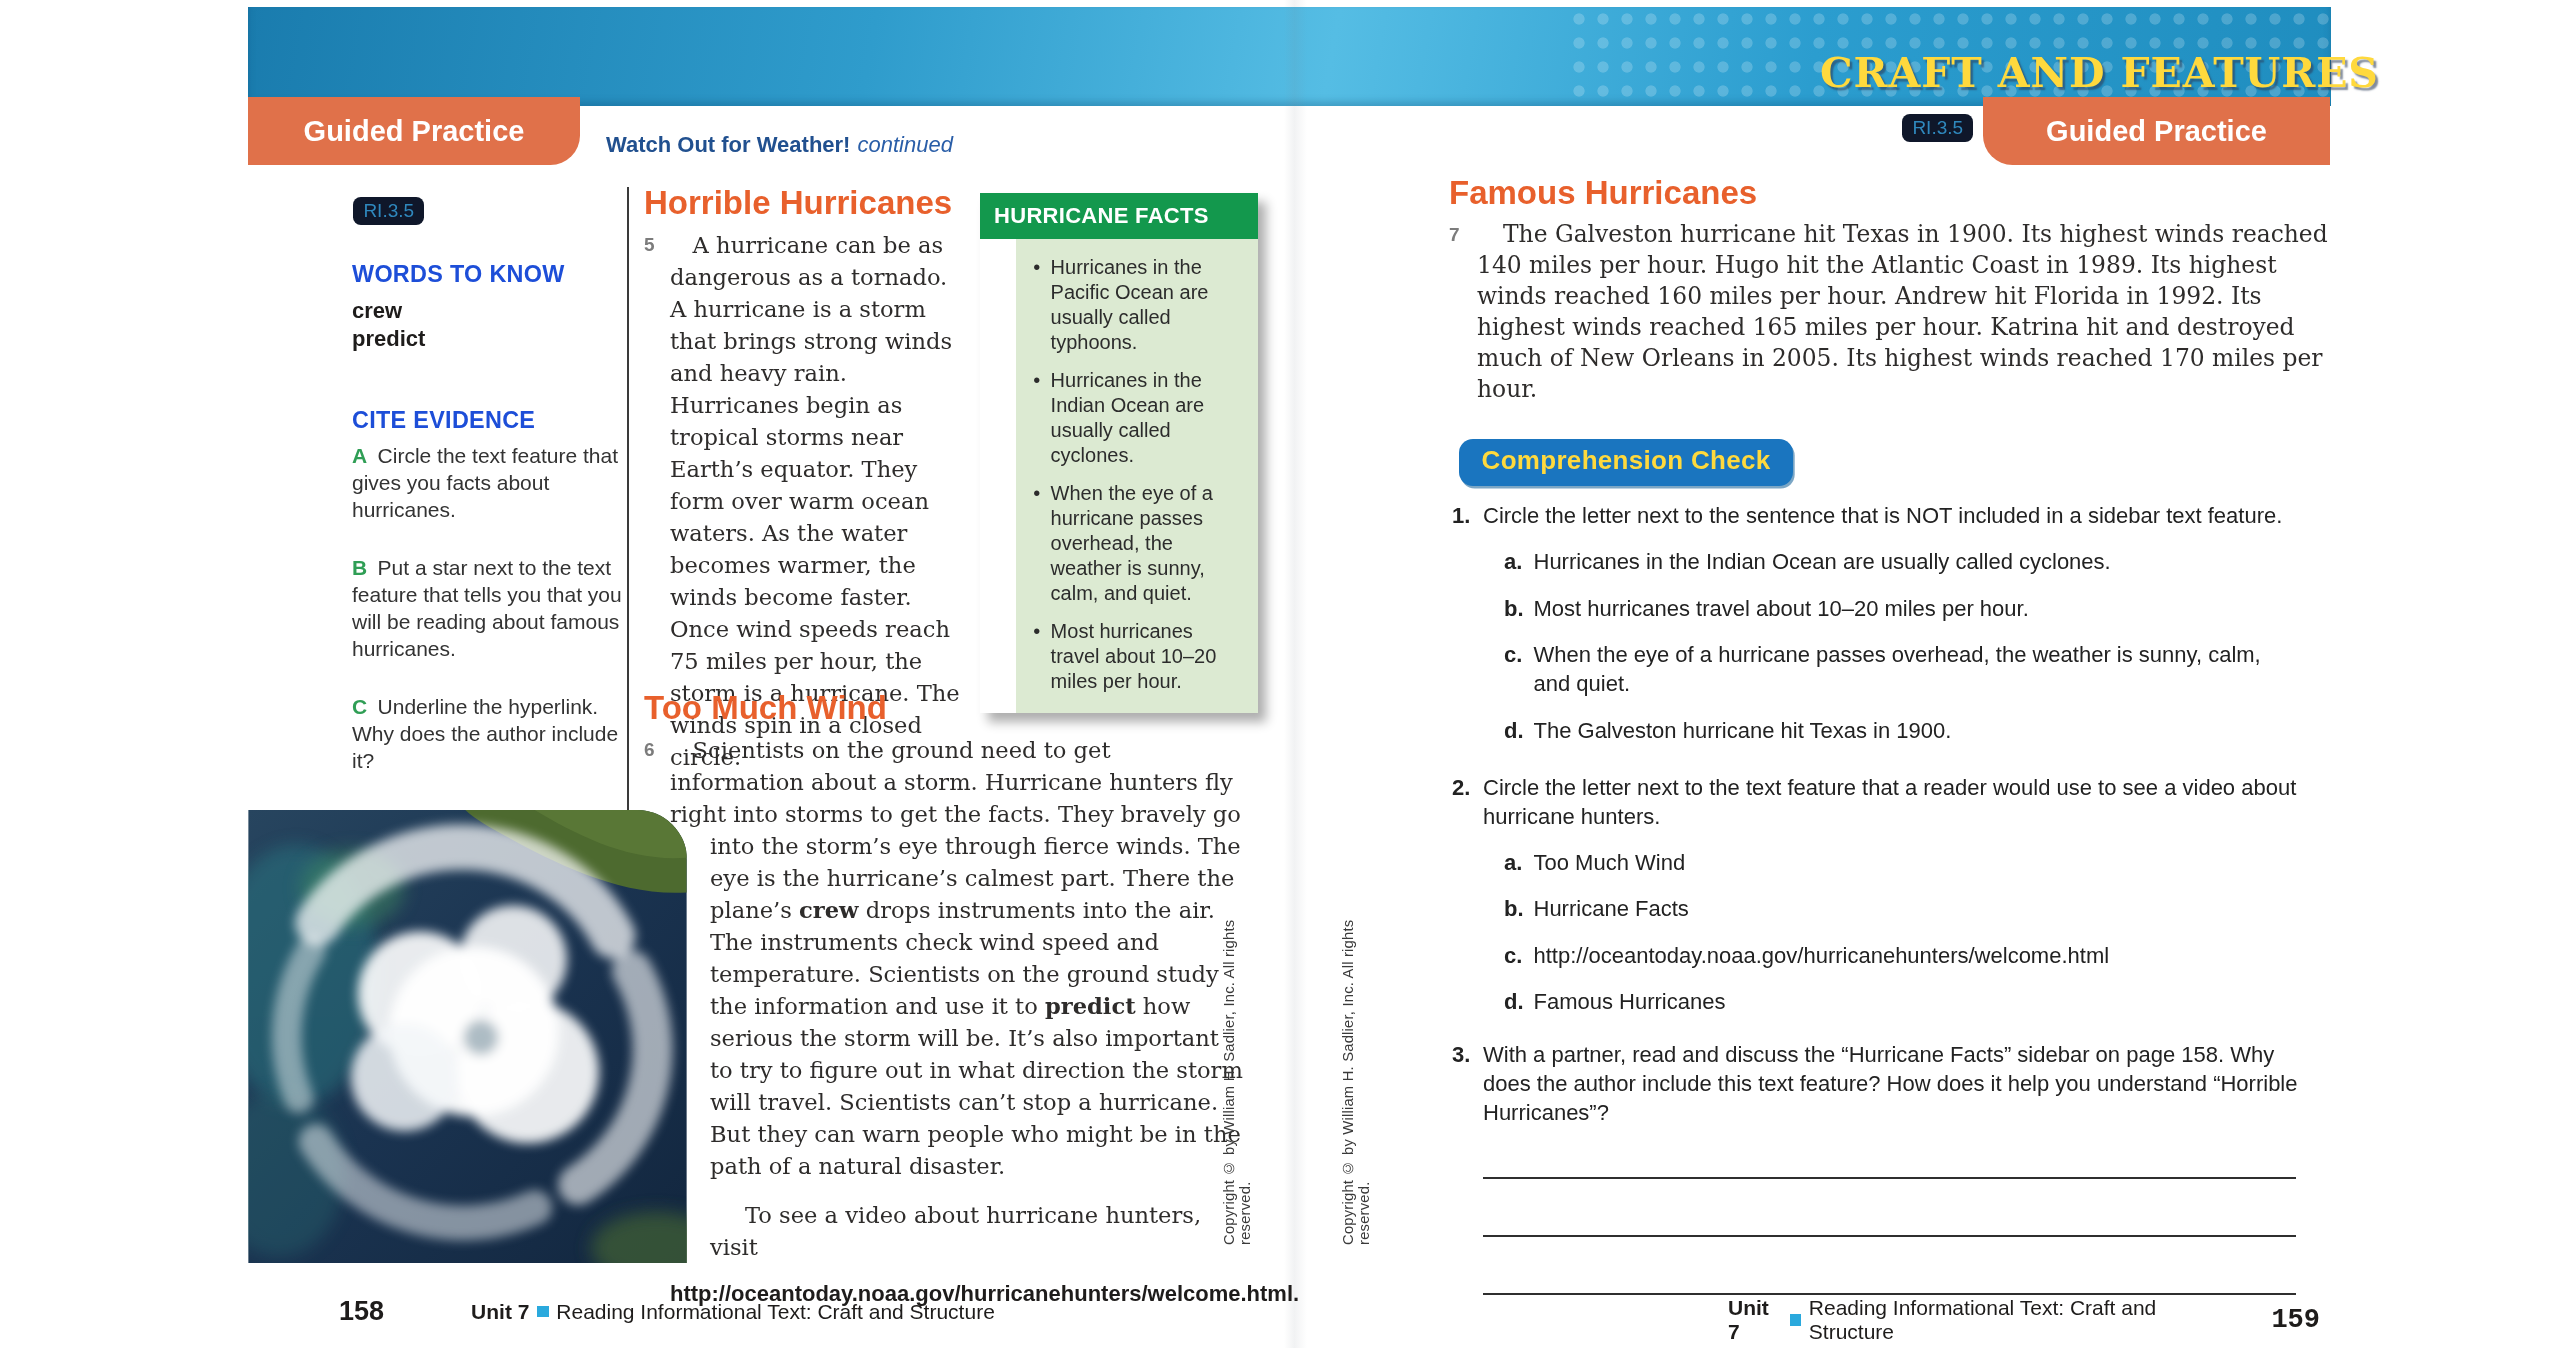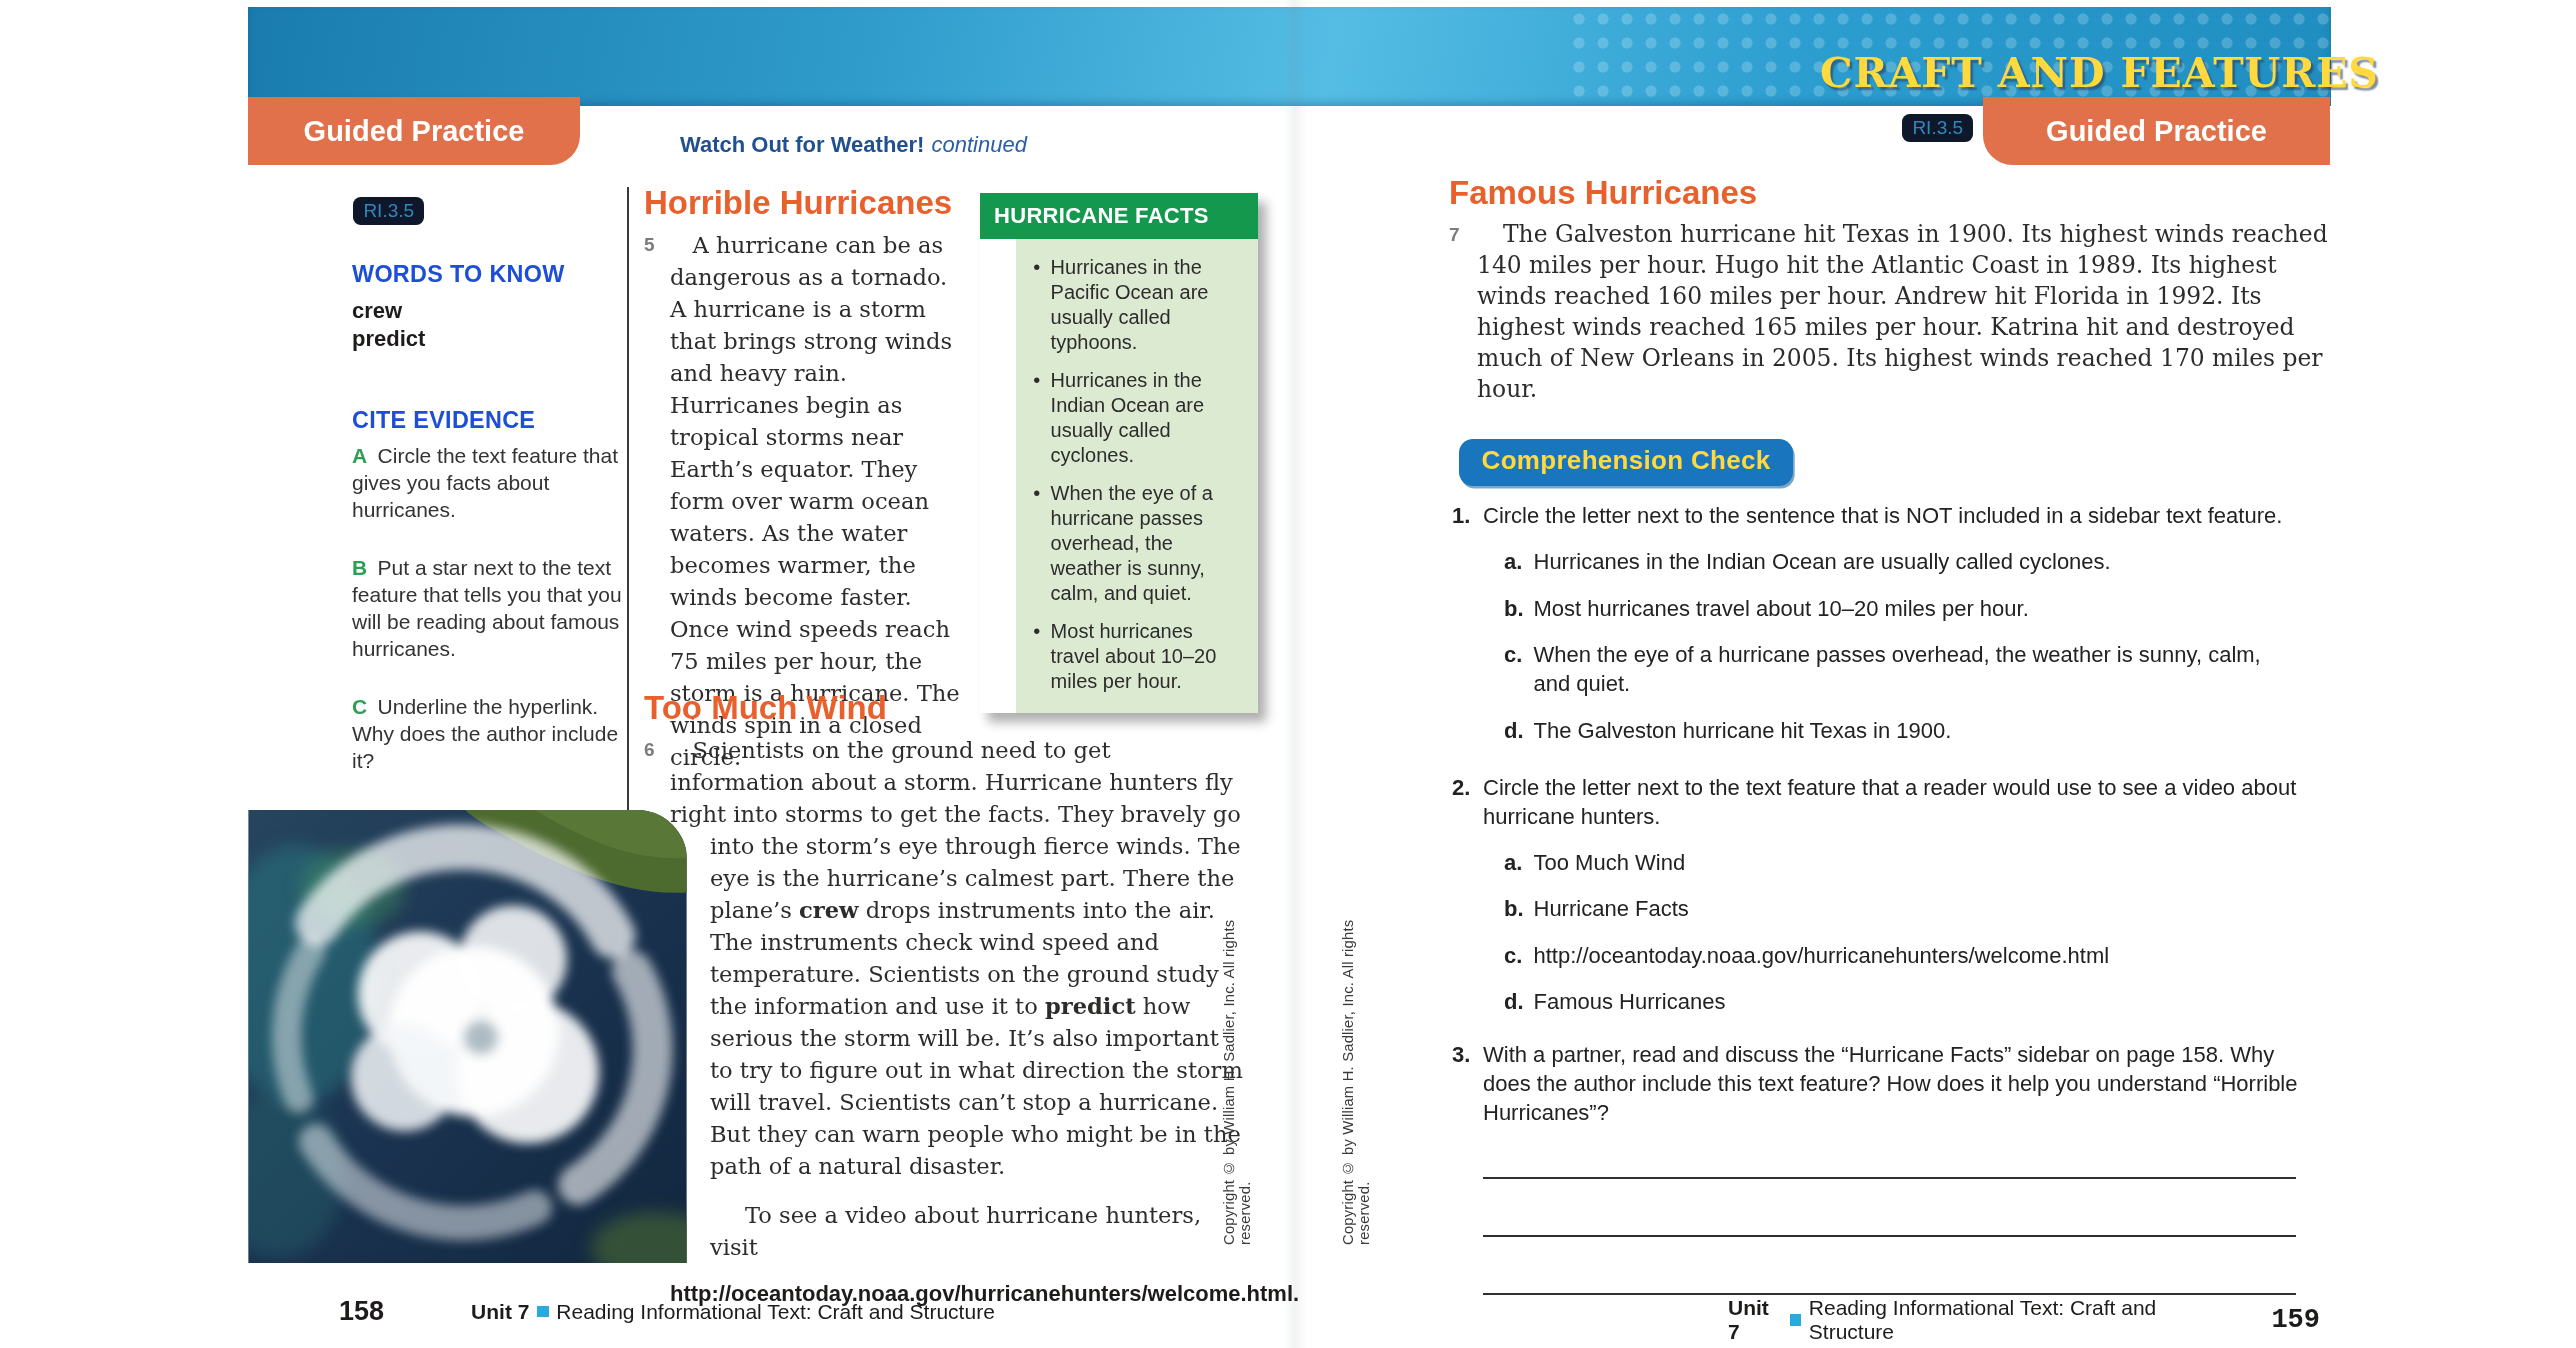--- a/index.html
+++ b/index.html
@@ -21,21 +21,21 @@
        font-weight:bold;font-size:29px;display:flex;align-items:center;justify-content:center;}
   .tab-l{left:248px;width:332px;border-radius:0 0 29.5px 0;}
   .tab-r{left:1983px;width:347px;border-radius:0 0 0 29.5px;}
   .badge{position:absolute;background:#0f172a;color:#2f88bd;font-size:19px;
          padding:2.6px 10.4px 3.5px;border-radius:7.8px;}
   .badge-l{left:353px;top:197px;}
   .badge-r{left:1902px;top:114px;}
   .gutter{position:absolute;left:1284px;top:0;width:22.6px;height:1349px;
           background:linear-gradient(90deg,rgba(0,0,0,0),rgba(120,130,140,.10) 45%,rgba(0,0,0,0));}
   
-  .running-head{position:absolute;left:680px;top:132px;font-size:22px;color:#21508f;}
+  .running-head{position:absolute;left:606px;top:132px;font-size:22px;color:#21508f;}
   .running-head b{font-weight:bold;}
   .running-head i{font-style:italic;font-weight:normal;color:#2a5ea8;margin-left:7px;}
   
   .sidebar{position:absolute;left:352px;top:261px;width:274px;font-size:21px;line-height:27px;color:#333;}
   .green-h{color:#1d4ed8;font-weight:bold;font-size:23.4px;letter-spacing:0.3px;margin:0 0 8.7px;}
   .word{font-weight:bold;color:#1e1c1b;font-size:22px;line-height:28px;}
   .cite{margin-top:54px;}
   .cite-item{margin-top:24px;}
   .cite-item b{color:#2f9e55;font-weight:bold;margin-right:10.4px;}
   .divider{position:absolute;left:627px;top:187px;width:1.7px;height:625px;background:#3a3a3a;}

